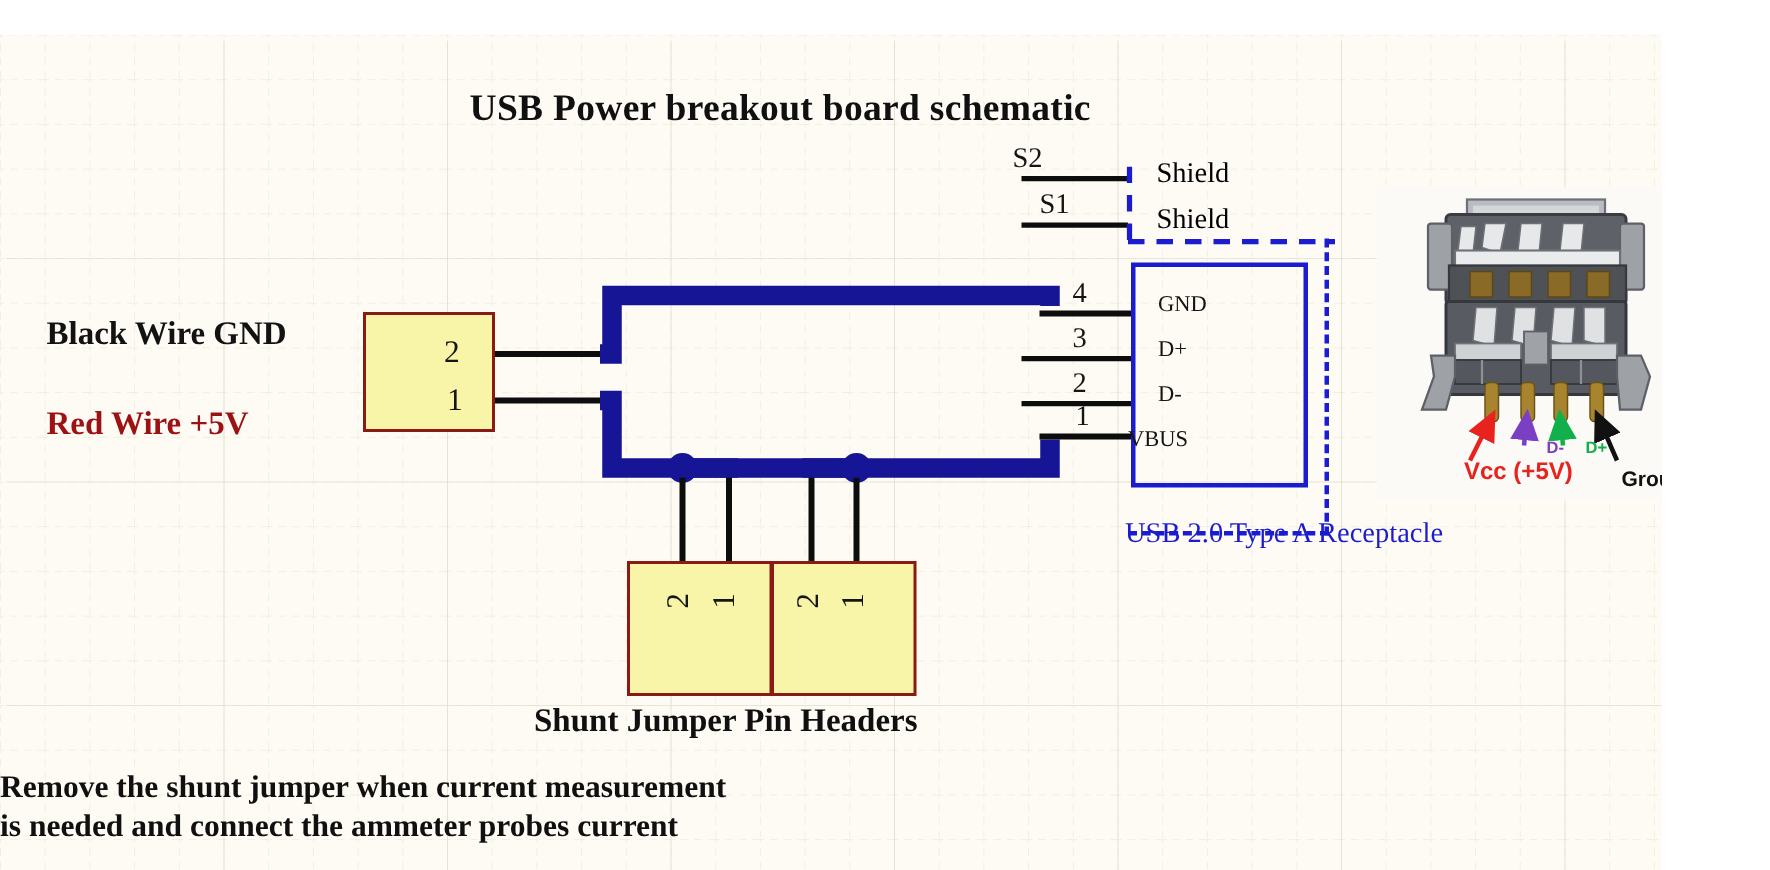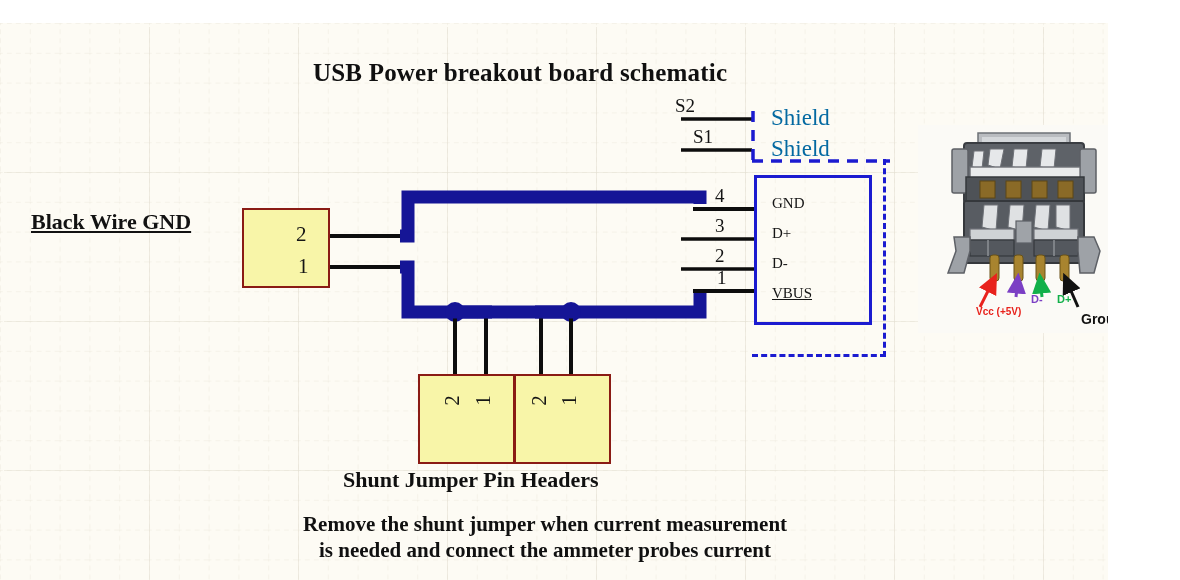--- a/index.html
+++ b/index.html
@@ -31,48 +31,47 @@
   .title {
     font-size: 25px;
     font-weight: bold;
     color: #101010;
     letter-spacing: .2px;
   }
   .wire-label {
     font-size: 22px;
     font-weight: bold;
   }
-  .wire-label.black { color: #121212; text-decoration: underline; }
+  .wire-label.black { color: #121212; }
   .wire-label.red { color: #9c1113; }
   .pinnum {
     font-size: 19px;
     color: #141414;
   }
   .pinname {
     font-size: 15px;
     color: #141414;
   }
   .shieldname {
-    font-size: 23px;
-    color: #0369a1;
+    font-size: 19px;
+    color: #000000;
   }
   .usb-caption {
     font-size: 19px;
     color: #1b1bd0;
   }
   .header-caption {
     font-size: 22px;
     font-weight: bold;
     color: #101010;
   }
   .note {
     font-size: 21px;
     font-weight: bold;
     color: #101010;
-    text-align: center;
     line-height: 1.22;
   }
   
   .yellow-box {
     position: absolute;
     background: #f8f5a8;
     border: 2px solid #8a1b14;
     box-sizing: border-box;
   }
   .term-num {
@@ -119,20 +118,21 @@
         <path d="M 149 0 L 0 0 0 149" fill="none" stroke="#e3dfd2" stroke-width="1.1"></path>
       </pattern>
     </defs>
     <rect x="0" y="0" width="1180" height="580" fill="url(#minorGrid)"></rect>
     <rect x="4" y="4" width="1180" height="580" fill="url(#majorGrid)"></rect>
   </svg>
 
   <div class="lbl title" style="left:313px; top:36px;">USB Power breakout board schematic</div>
 
   <div class="lbl wire-label black" style="left:31px; top:186px;">Black Wire GND</div>
+  <div class="lbl wire-label red" style="left:31px; top:246px;">Red Wire +5V</div>
 
   <div class="yellow-box" style="left:242px; top:185px; width:88px; height:80px;"></div>
   <div class="term-num" style="left:296px; top:199px;">2</div>
   <div class="term-num" style="left:298px; top:231px;">1</div>
 
   <svg style="position:absolute; left:0; top:0;" width="1180" height="580">
 
     <line x1="330" y1="213" x2="406" y2="213" stroke="#0d0d0d" stroke-width="4"></line>
     <line x1="330" y1="244" x2="406" y2="244" stroke="#0d0d0d" stroke-width="4"></line>
 
@@ -176,32 +176,33 @@
   <div class="lbl shieldname" style="left:771px; top:113px;">Shield</div>
 
   <div class="lbl pinnum" style="left:715px; top:162px;">4</div>
   <div class="lbl pinnum" style="left:715px; top:192px;">3</div>
   <div class="lbl pinnum" style="left:715px; top:222px;">2</div>
   <div class="lbl pinnum" style="left:717px; top:244px;">1</div>
 
   <div class="lbl pinname" style="left:772px; top:172px;">GND</div>
   <div class="lbl pinname" style="left:772px; top:202px;">D+</div>
   <div class="lbl pinname" style="left:772px; top:232px;">D-</div>
-  <div class="lbl pinname" style="left:772px; top:262px;text-decoration:underline;">VBUS</div>
-
+  <div class="lbl pinname" style="left:752px; top:262px;">VBUS</div>
+
+  <div class="lbl usb-caption" style="left:750px; top:322px;">USB 2.0 Type A Receptacle</div>
 
   <div class="yellow-box" style="left:418px; top:351px; width:97px; height:90px;"></div>
   <div class="yellow-box" style="left:514px; top:351px; width:97px; height:90px;"></div>
 
   <div class="term-num rot" style="left:441px; top:365px; width:22px; text-align:center;">2</div>
   <div class="term-num rot" style="left:472px; top:365px; width:22px; text-align:center;">1</div>
   <div class="term-num rot" style="left:528px; top:365px; width:22px; text-align:center;">2</div>
   <div class="term-num rot" style="left:558px; top:365px; width:22px; text-align:center;">1</div>
 
-  <div class="lbl header-caption" style="left:343px; top:444px;">Shunt Jumper Pin Headers</div>
+  <div class="lbl header-caption" style="left:356px; top:444px;">Shunt Jumper Pin Headers</div>
 
   <div class="note" style="position:absolute; left:0; top:489px; width:1090px;">
     <div>Remove the shunt jumper when current measurement</div>
     <div>is needed and connect the ammeter probes current</div>
   </div>
 
   <div class="photo" style="left:918px; top:102px; width:210px; height:208px;">
     <svg width="210" height="208" viewBox="0 0 210 208">
       <rect x="0" y="0" width="210" height="208" fill="#fbfaf6"></rect>
 
@@ -265,18 +266,18 @@
           <polygon points="0,0 7,3.2 0,6.4" fill="#111111"></polygon>
         </marker>
       </defs>
       <line x1="62" y1="182" x2="77" y2="152" stroke="#e8221c" stroke-width="3" marker-end="url(#ahRed)"></line>
       <line x1="98" y1="172" x2="100" y2="152" stroke="#7b3fc4" stroke-width="3" marker-end="url(#ahPur)"></line>
       <line x1="124" y1="172" x2="122" y2="152" stroke="#12b04a" stroke-width="3" marker-end="url(#ahGrn)"></line>
       <line x1="160" y1="182" x2="147" y2="152" stroke="#111111" stroke-width="3" marker-end="url(#ahBlk)"></line>
     </svg>
   </div>
 
-  <div class="lbl" style="left:976px; top:283px; font-size:10px; font-weight:bold; color:#e8221c; font-family:'Liberation Sans',sans-serif;">Vcc (+5V)</div>
+  <div class="lbl" style="left:976px; top:283px; font-size:16px; font-weight:bold; color:#e8221c; font-family:'Liberation Sans',sans-serif;">Vcc (+5V)</div>
   <div class="lbl" style="left:1031px; top:270px; font-size:11px; font-weight:bold; color:#7b3fc4; font-family:'Liberation Sans',sans-serif;">D-</div>
   <div class="lbl" style="left:1057px; top:270px; font-size:11px; font-weight:bold; color:#12b04a; font-family:'Liberation Sans',sans-serif;">D+</div>
   <div class="lbl" style="left:1081px; top:288px; font-size:14px; font-weight:bold; color:#111111; font-family:'Liberation Sans',sans-serif;">Ground</div>
 
 </div>
 
 </body></html>

